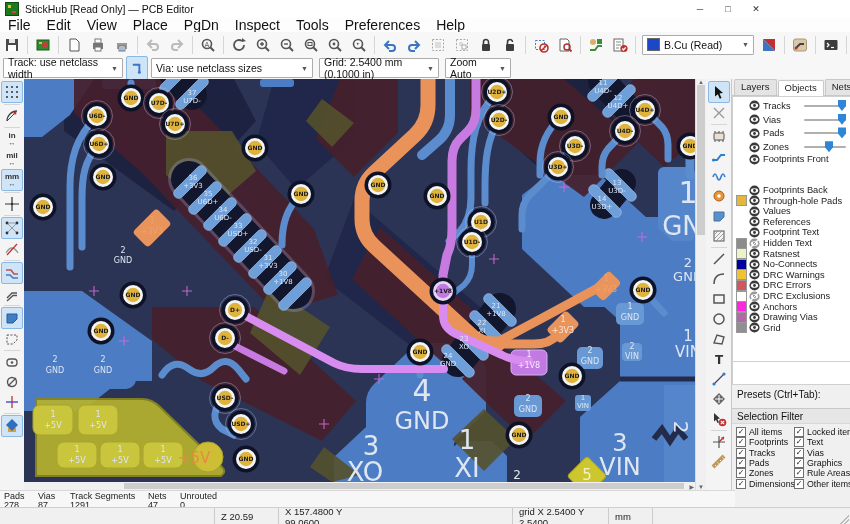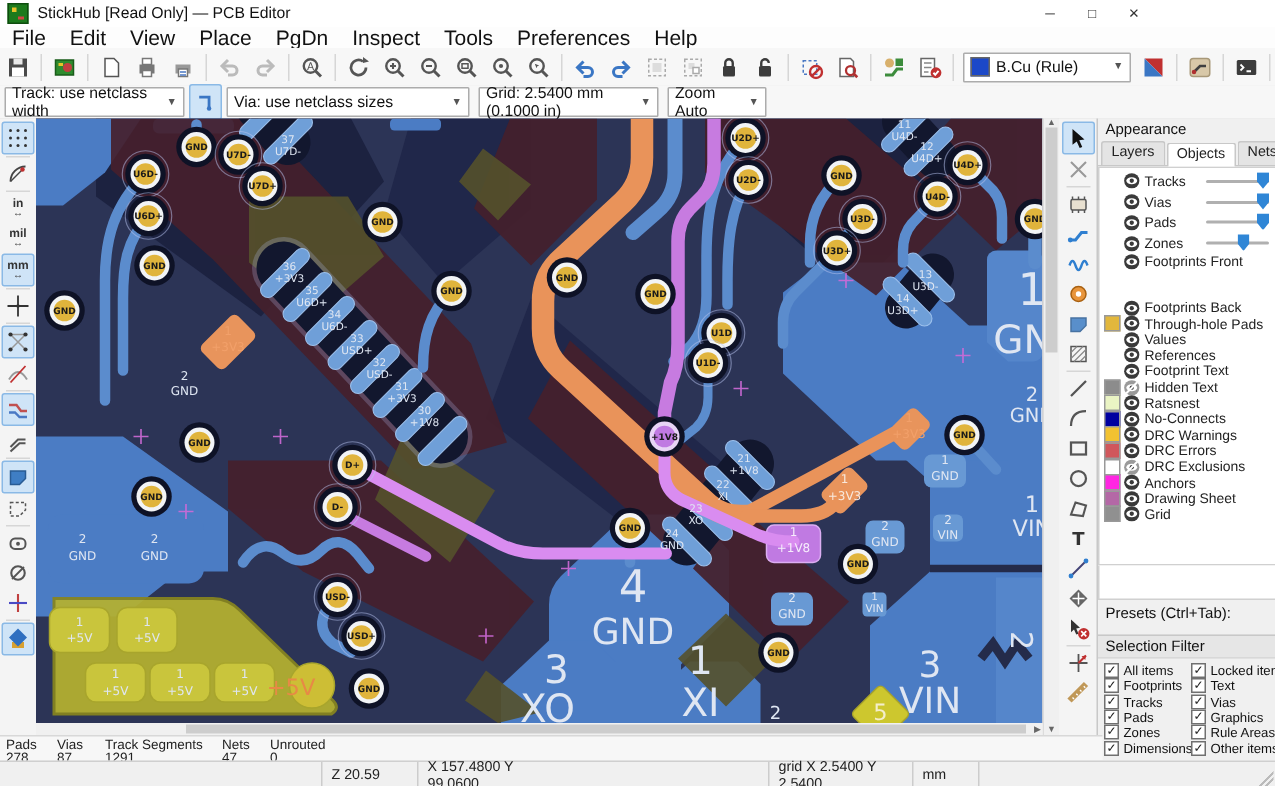--- a/index.html
+++ b/index.html
@@ -262,21 +262,21 @@
       <svg width="16" height="16" viewBox="0 0 16 16">
         <rect x="2" y="2" width="9" height="12" fill="#fff" stroke="#666"></rect>
         <path d="M4,5 h5 M4,8 h5 M4,11 h3" stroke="#888"></path>
         <circle cx="12" cy="11.5" r="3.6" fill="#c03030"></circle>
         <path d="M10.3,11.5 l1.2,1.4 2.2,-2.6" stroke="#fff" stroke-width="1.3" fill="none"></path>
       </svg>
     </div>
     <div class="tsep"></div>
     <div class="combo" style="width: 102px;">
       <span class="swatch-b"></span>
-      <span>B.Cu (Rule)</span>
+      <span>B.Cu (Read)</span>
       <span class="car">▼</span>
     </div>
     <div class="tbtn">
       <svg width="16" height="16" viewBox="0 0 16 16">
         <path d="M2,2 h12 v12 Z" fill="#c03030"></path>
         <path d="M2,2 v12 h12 Z" fill="#3a76c4"></path>
       </svg>
     </div>
     <div class="tsep"></div>
     <div class="tbtn">
@@ -1004,21 +1004,20 @@
   <span class="scrarrow" style="left:2px;top:0px">▲</span>
   <div id="vthumb"></div>
   <span class="scrarrow" style="left:2px;bottom:0px">▼</span>
 </div>
 <div id="hscroll">
   <div id="hthumb"></div>
   <span class="scrarrow" style="right:1px;top:1px">▶</span>
 </div>
 
 <div id="rpanel">
-  <div class="hdr">Appearance</div>
   <div id="tabs">
       <div class="tab">Layers</div>
       <div class="tab active">Objects</div>
       <div class="tab">Nets</div>
     </div>
   <div id="objlist">
       <div class="obj-row" style="height: 13.8px;">
         <span class="sw none"></span>
         <span style="display: flex;">
           <svg width="11" height="11" viewBox="0 0 13 13">
@@ -1225,21 +1224,21 @@
       </div>
       <div class="obj-row" style="height: 10.6px;">
         <span class="sw" style="background: rgb(180, 104, 166);"></span>
         <span style="display: flex;">
           <svg width="11" height="11" viewBox="0 0 13 13">
             <circle cx="6.5" cy="6.5" r="6" fill="#3a3a3a"></circle>
             <ellipse cx="6.5" cy="6.5" rx="4.3" ry="2.8" fill="#fff"></ellipse>
             <circle cx="6.5" cy="6.5" r="1.7" fill="#3a3a3a"></circle>
           </svg>
         </span>
-        <span class="lbl">Drawing Sheet</span>
+        <span class="lbl">Drawing Vias</span>
       </div>
       <div class="obj-row" style="height: 10.6px;">
         <span class="sw" style="background: rgb(144, 144, 144);"></span>
         <span style="display: flex;">
           <svg width="11" height="11" viewBox="0 0 13 13">
             <circle cx="6.5" cy="6.5" r="6" fill="#3a3a3a"></circle>
             <ellipse cx="6.5" cy="6.5" rx="4.3" ry="2.8" fill="#fff"></ellipse>
             <circle cx="6.5" cy="6.5" r="1.7" fill="#3a3a3a"></circle>
           </svg>
         </span>

